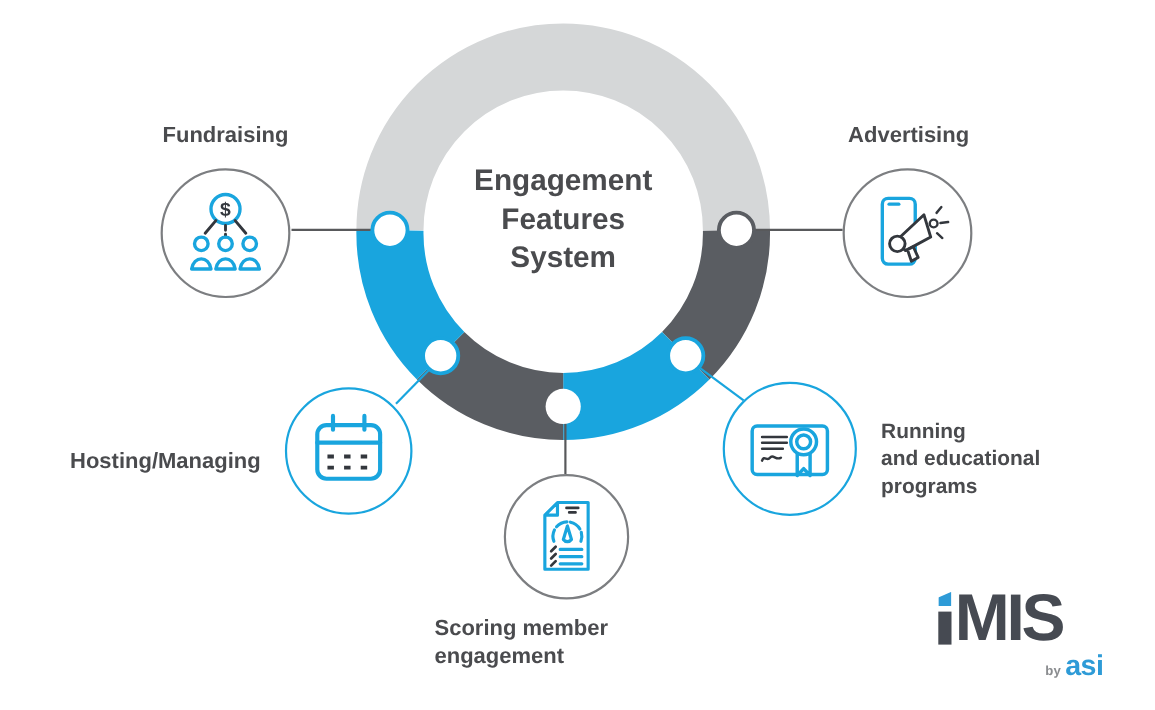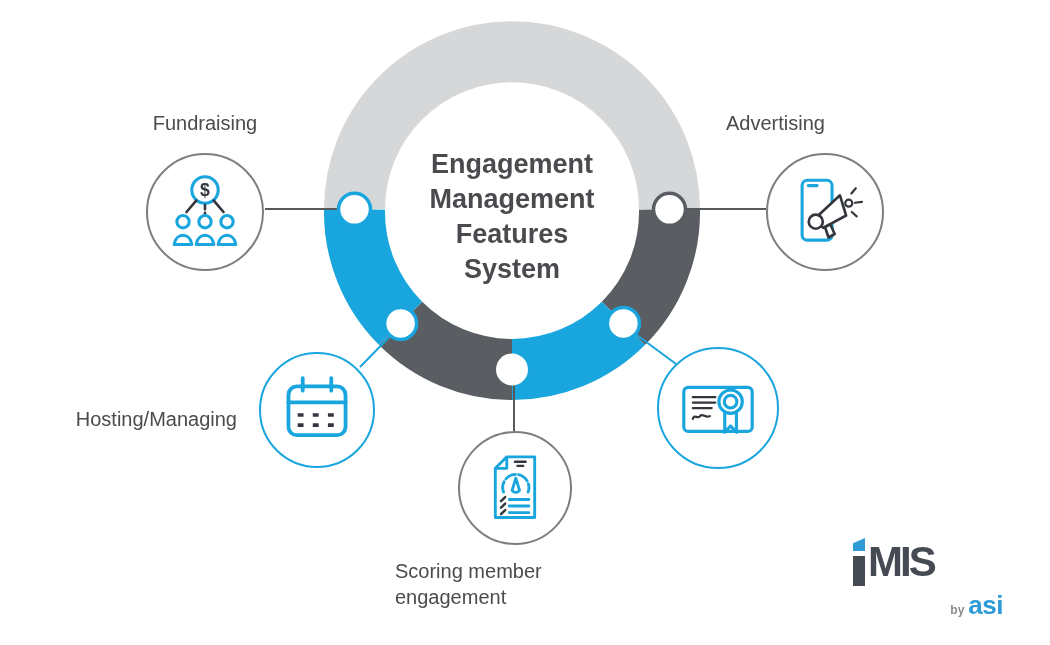--- a/index.html
+++ b/index.html
@@ -37,23 +37,23 @@
     display:flex;align-items:center;justify-content:center;}
   .fcircle.gray{border:2px solid var(--circleGray);}
   .fcircle.blue{border:2px solid var(--blue);}
   .c-fundraising{left:146px;top:153px;width:118px;height:118px;}
   .c-advertising{left:766px;top:153px;width:118px;height:118px;}
   .c-hosting{left:259px;top:352px;width:116px;height:116px;}
   .c-scoring{left:458px;top:431px;width:114px;height:114px;}
   .c-certification{left:657px;top:347px;width:122px;height:122px;}
 
   
-  .flabel{position:absolute;font-weight:normal;color:var(--text);font-size:20px;line-height:26px;}
+  .flabel{position:absolute;font-weight:bold;color:var(--text);font-size:20px;line-height:26px;}
   .l-fundraising{left:105px;top:110px;width:200px;text-align:center;}
-  .l-advertising{left:726px;top:110px;width:200px;}
+  .l-advertising{left:726px;top:110px;width:200px;text-align:center;}
   .l-hosting{left:27px;top:406px;width:210px;text-align:right;}
   .l-scoring{left:395px;top:558px;width:240px;text-align:left;}
   .l-certification{left:801px;top:380px;width:190px;text-align:left;font-size:19px;line-height:25px;}
 
   
   .sb{stroke:var(--blue);stroke-width:3.5;fill:none;stroke-linecap:round;stroke-linejoin:round;}
   .sb-thick{stroke:var(--blue);stroke-width:4.5;fill:none;stroke-linecap:round;stroke-linejoin:round;}
   .sb-fillw{stroke:var(--blue);stroke-width:3.5;fill:#fff;stroke-linejoin:round;}
   .sd{stroke:var(--iconDark);stroke-width:3;fill:none;stroke-linecap:round;}
   .sd2{stroke:var(--iconDark);stroke-width:2.5;fill:none;stroke-linecap:round;}
@@ -64,21 +64,21 @@
   .icon-dollar{font-family:"Liberation Sans","DejaVu Sans",sans-serif;font-weight:bold;
     font-size:20px;fill:var(--iconDark);text-anchor:middle;}
 
   
   .logo{position:absolute;left:853px;top:538px;width:152px;}
   .imis-row{display:flex;align-items:flex-end;height:48px;}
   .imis-i{width:12px;margin-right:3px;display:flex;flex-direction:column;justify-content:space-between;height:48px;}
   .imis-i-dot{width:12px;height:13px;background:var(--logoBlue);
     clip-path:polygon(0 40%,100% 0,100% 100%,0 100%);}
   .imis-i-bar{width:12px;height:30px;background:var(--logoDark);}
-  .imis-text{font-size:42px;font-weight:bold;letter-spacing:-3px;color:var(--logoDark);
+  .imis-text{font-size:60px;font-weight:bold;letter-spacing:-3px;color:var(--logoDark);
     line-height:48px;height:48px;display:block;text-align:center;}
   .logo-by{text-align:right;margin-top:4px;padding-right:2px;}
   .by-word{font-size:12px;font-weight:bold;color:#8A8C8F;margin-right:4px;}
   .asi-word{font-size:26px;font-weight:bold;color:var(--logoBlue);letter-spacing:-0.5px;}
 </style>
 </head>
 <body>
 
 <div class="canvas">
 
@@ -98,21 +98,20 @@
 
     <circle class="dot dot-blue" cx="354.5" cy="209.3" r="16"></circle>
     <circle class="dot dot-dark" cx="669.5" cy="209.3" r="16"></circle>
     <circle class="dot dot-blue" cx="400.6" cy="323.4" r="16"></circle>
     <circle class="dot dot-plain" cx="512" cy="369.5" r="16"></circle>
     <circle class="dot dot-blue" cx="623.4" cy="323.4" r="16"></circle>
   </svg>
 
   <div class="title">
     <div>Engagement</div>
-    <div>Management</div>
     <div>Features</div>
     <div>System</div>
   </div>
 
   <div class="flabel l-fundraising">Fundraising</div>
   <div class="fcircle gray c-fundraising">
     <svg width="88" height="88" viewBox="0 0 100 100">
       <circle class="sb" cx="50" cy="25" r="15"></circle>
       <text class="icon-dollar" x="50" y="32">$</text>
       <line class="sd" x1="40" y1="37" x2="29" y2="50"></line>
@@ -172,20 +171,23 @@
     <svg width="90" height="90" viewBox="0 0 100 100">
       <rect class="sb" x="12" y="27" width="76" height="49" rx="5"></rect>
       <path class="sd2" d="M22 38 H47 M22 44 H47 M22 50 H43"></path>
       <path class="sd2" d="M22 62 C24 56 27 63 30 59 C33 55 36 62 41 59"></path>
       <path class="sb-fillw" d="M57.5 54 V77 L64 70 L70.5 77 V54 Z"></path>
       <circle class="sb-fillw" cx="64" cy="43" r="13"></circle>
       <circle class="sb" cx="64" cy="43" r="7"></circle>
     </svg>
   </div>
   <div class="flabel l-certification">
+    <div>Running</div>
+    <div>and educational</div>
+    <div>programs</div>
   </div>
 
   <div class="logo">
     <div class="imis-row">
       <span class="imis-i">
         <span class="imis-i-dot"></span>
         <span class="imis-i-bar"></span>
       </span>
       <span class="imis-text">MIS</span>
     </div>

